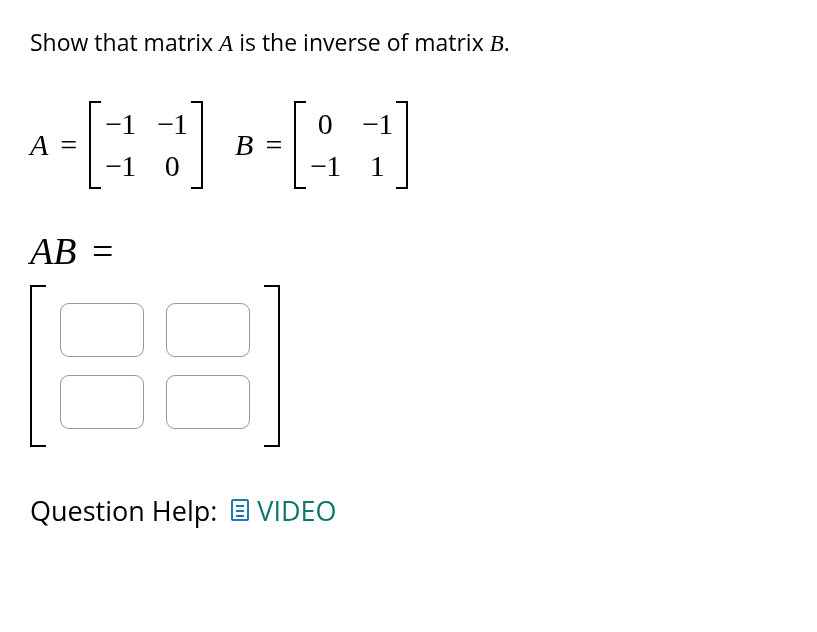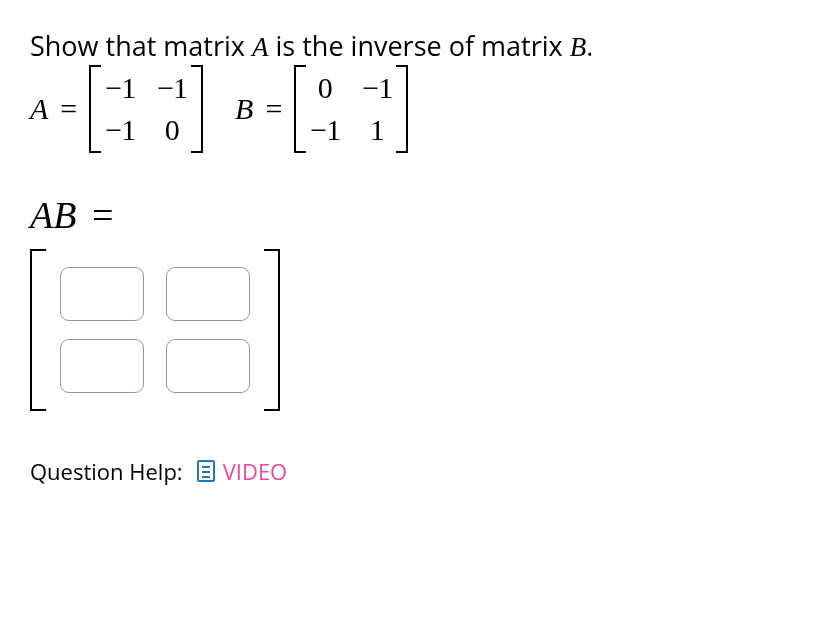--- a/index.html
+++ b/index.html
@@ -7,22 +7,23 @@
     margin: 0;
     padding: 28px 30px;
     font-size: 24px;
     color: #000;
     width: 817px;
     height: 632px;
     box-sizing: border-box;
     background: #fff;
   }
   .prompt {
-    font-size: 27px;
+    font-size: 23px;
     line-height: 1.3;
+    margin-bottom: 42px;
   }
   .mi { font-family: "Times New Roman", Georgia, serif; font-style: italic; }
   .math-block {
     font-family: "Times New Roman", Georgia, serif;
     font-size: 30px;
     display: flex;
     align-items: center;
     gap: 32px;
     margin-bottom: 40px;
   }
@@ -88,27 +89,27 @@
     height: 50px;
     border: 1px solid #999;
     border-radius: 9px;
     font-size: 20px;
     text-align: center;
     font-family: inherit;
     background: #fff;
   }
   .help-row {
     margin-top: 38px;
-    font-size: 22px;
+    font-size: 27px;
     display: flex;
     align-items: center;
     gap: 14px;
   }
   .video-link {
-    color: #ec4899;
+    color: #0f766e;
     text-decoration: none;
     display: inline-flex;
     align-items: center;
     gap: 8px;
     cursor: pointer;
   }
   .doc-icon {
     width: 18px;
     height: 22px;
     display: inline-block;

